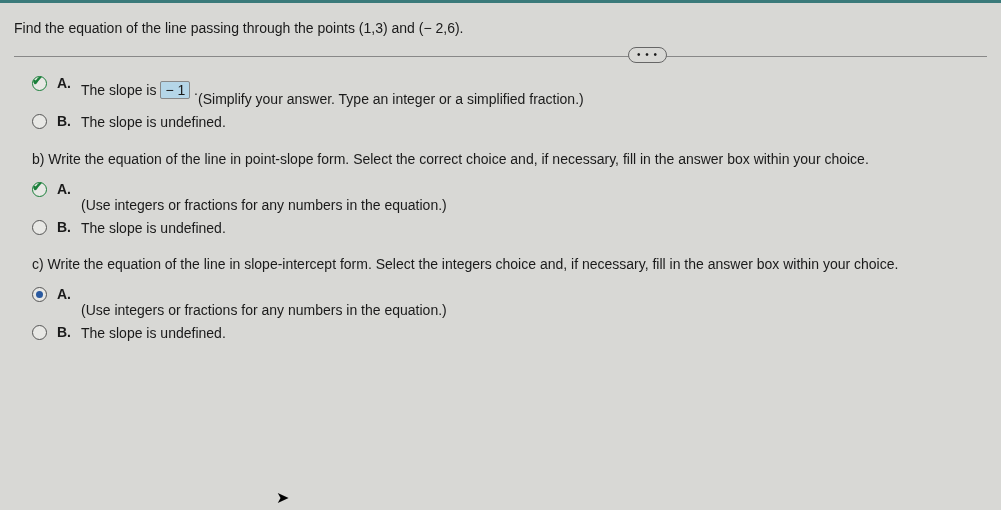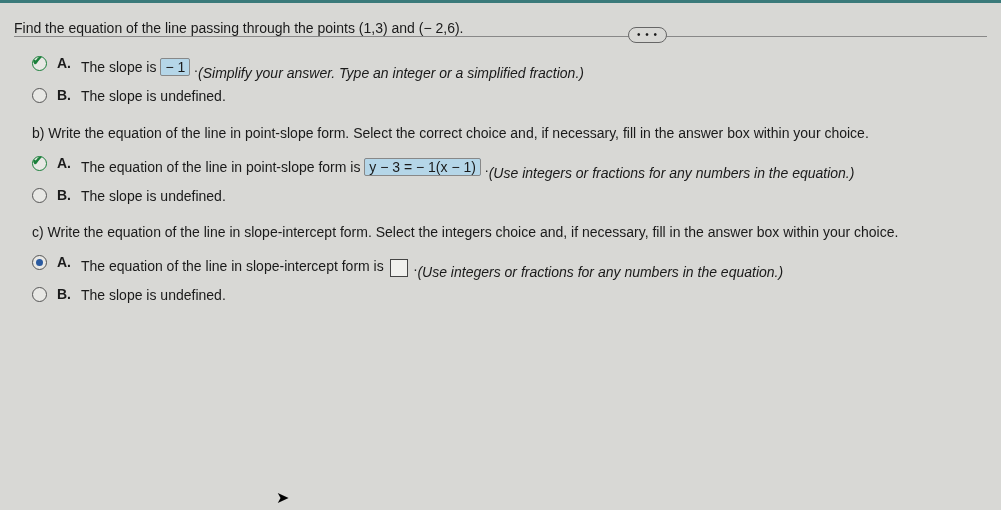--- a/index.html
+++ b/index.html
@@ -19,20 +19,21 @@
     }
     .top-border {
       position: absolute;
       top: 0;
       left: 0;
       right: 0;
       height: 3px;
       background: #3a7a7a;
     }
     .question {
+      margin-bottom: 20px;
       margin-top: 8px;
     }
     .hr-line {
       border: none;
       border-top: 1px solid #888;
       margin-bottom: 18px;
       position: relative;
     }
     .more-pill {
       position: absolute;
@@ -96,22 +97,21 @@
     }
     .option-row .opt-body {
       display: flex;
       flex-direction: row;
       align-items: center;
     }
     .option-row .opt-text {
       line-height: 1.4;
     }
     .opt-subtext {
-      margin-top: 10px;
-      font-style: italic;
+      margin-top: 16px;
     }
     .highlight {
       background: #b5d6e8;
       padding: 0 4px;
       border: 1px solid #888;
       border-radius: 2px;
     }
     .answer-box {
       display: inline-block;
       width: 18px;
@@ -161,44 +161,38 @@
     <div class="opt-text">The slope is undefined.</div>
   </div>
 </div>
 
 <div class="section-prompt">b) Write the equation of the line in point-slope form. Select the correct choice and, if necessary, fill in the answer box within your choice.</div>
 
 <div class="option-row">
   <div class="radio checkmark"></div>
   <div class="letter">A.</div>
   <div class="opt-body">
-    <div class="opt-text">
-      <span>The equation of the line in point-slope form is </span><span class="highlight">y − 3 = − 1(x − 1)</span><span> .</span>
-    </div>
     <div class="opt-subtext">(Use integers or fractions for any numbers in the equation.)</div>
   </div>
 </div>
 
 <div class="option-row">
   <div class="radio"></div>
   <div class="letter">B.</div>
   <div class="opt-body">
     <div class="opt-text">The slope is undefined.</div>
   </div>
 </div>
 
 <div class="section-prompt">c) Write the equation of the line in slope-intercept form. Select the integers choice and, if necessary, fill in the answer box within your choice.</div>
 
 <div class="option-row">
   <div class="radio selected"></div>
   <div class="letter">A.</div>
   <div class="opt-body">
-    <div class="opt-text">
-      <span>The equation of the line in slope-intercept form is </span><span class="answer-box"></span><span> .</span>
-    </div>
     <div class="opt-subtext">(Use integers or fractions for any numbers in the equation.)</div>
   </div>
 </div>
 
 <div class="option-row">
   <div class="radio"></div>
   <div class="letter">B.</div>
   <div class="opt-body">
     <div class="opt-text">The slope is undefined.</div>
   </div>

